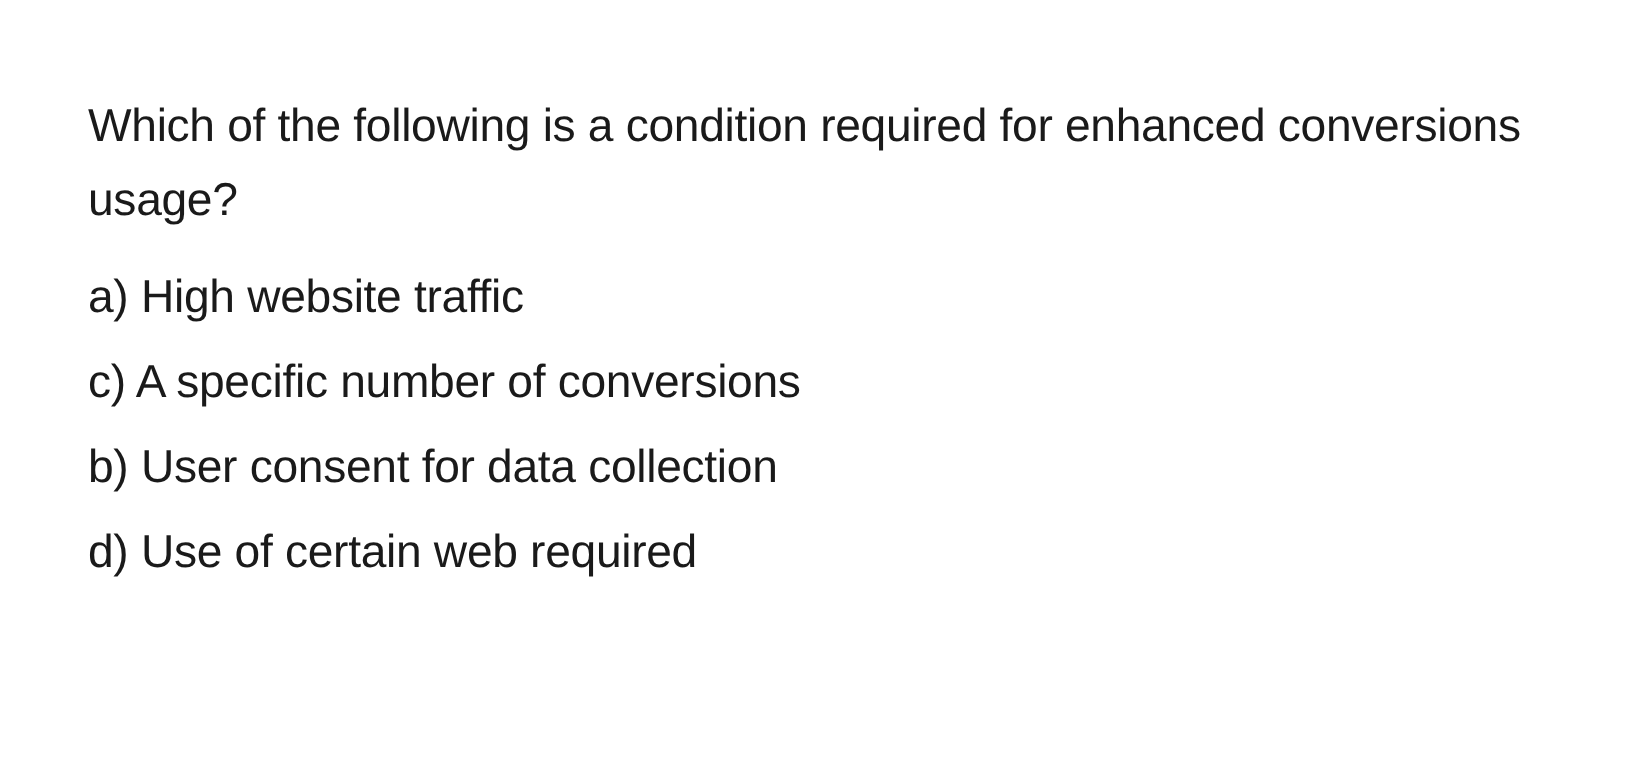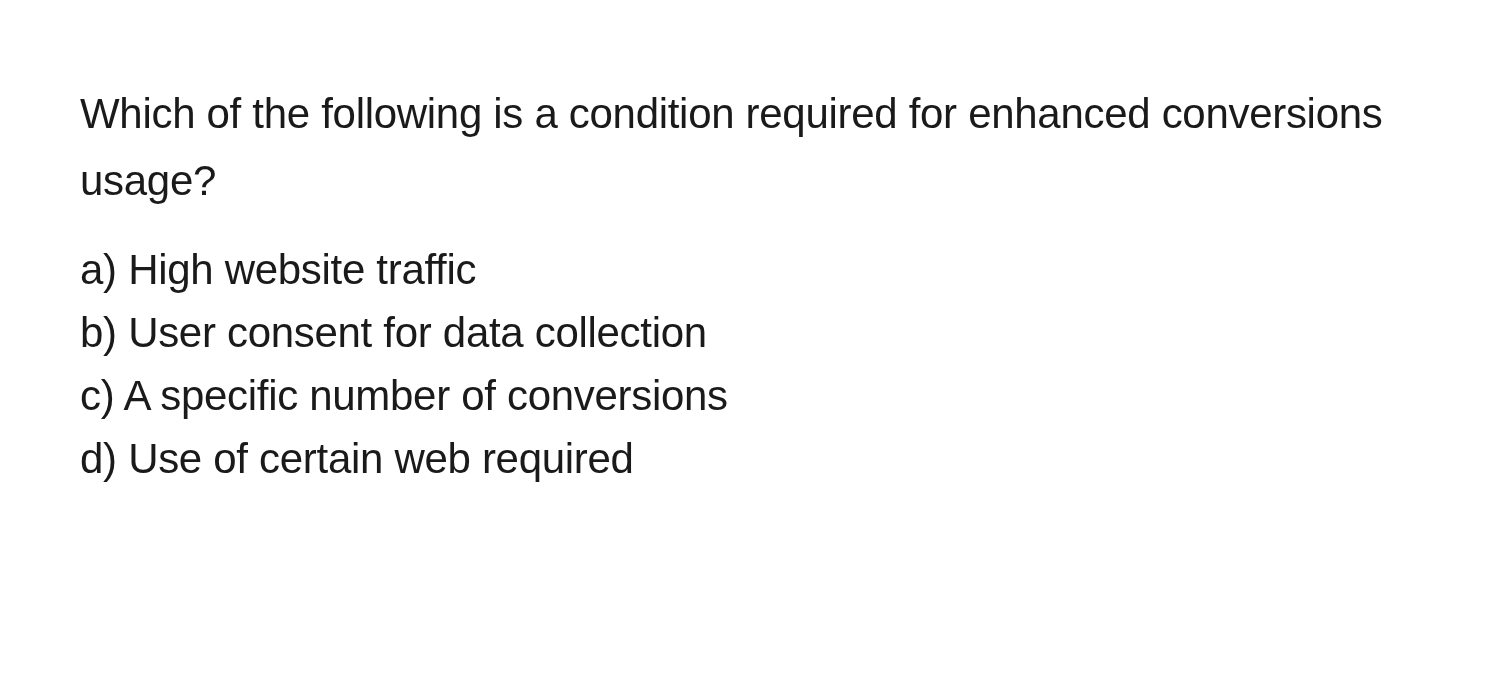--- a/index.html
+++ b/index.html
@@ -18,44 +18,44 @@
     .question-text {
       font-size: 42px;
       line-height: 1.6;
       font-weight: 400;
       margin-bottom: 24px;
       letter-spacing: -0.3px;
     }
     .options {
       display: flex;
       flex-direction: column;
-      gap: 0;
+      gap: 14px;
     }
     .option {
       font-size: 42px;
       line-height: 1.5;
       font-weight: 400;
       letter-spacing: -0.3px;
     }
   </style>
 </head>
 <body>
 
 <div class="question-text">Which of the following is a condition required for enhanced conversions usage?</div>
 
 <div class="options">
   <div class="option">
     <span>a)</span>
     <span>High website traffic</span>
   </div>
   <div class="option">
+    <span>c)</span>
+    <span>A specific number of conversions</span>
+  </div>
+  <div class="option">
     <span>b)</span>
     <span>User consent for data collection</span>
-  </div>
-  <div class="option">
-    <span>c)</span>
-    <span>A specific number of conversions</span>
   </div>
   <div class="option">
     <span>d)</span>
     <span>Use of certain web required</span>
   </div>
 </div>
 
 </body></html>

